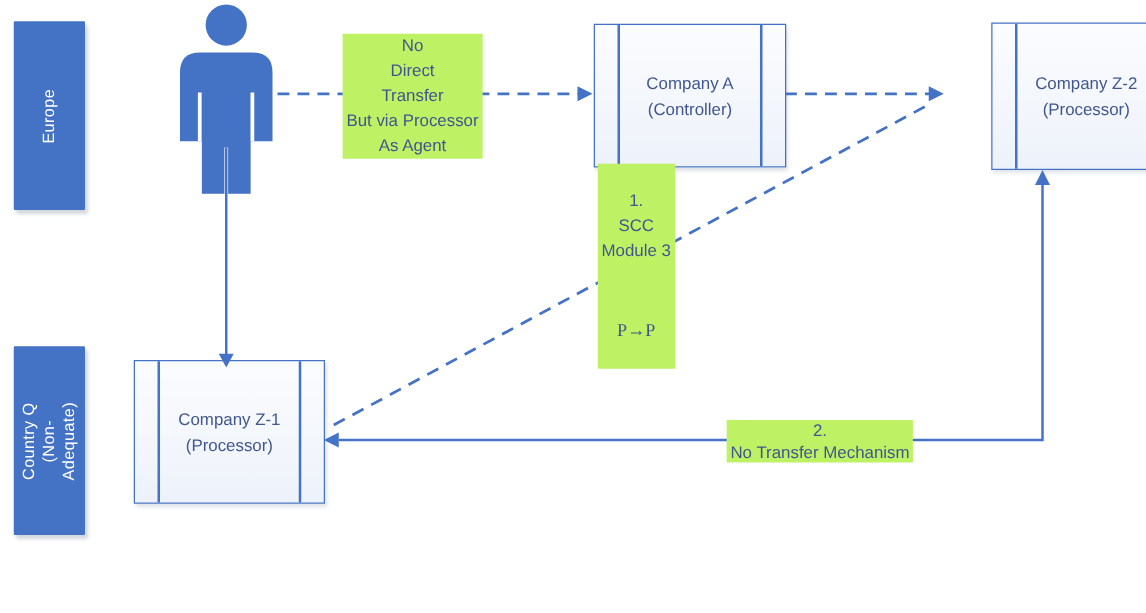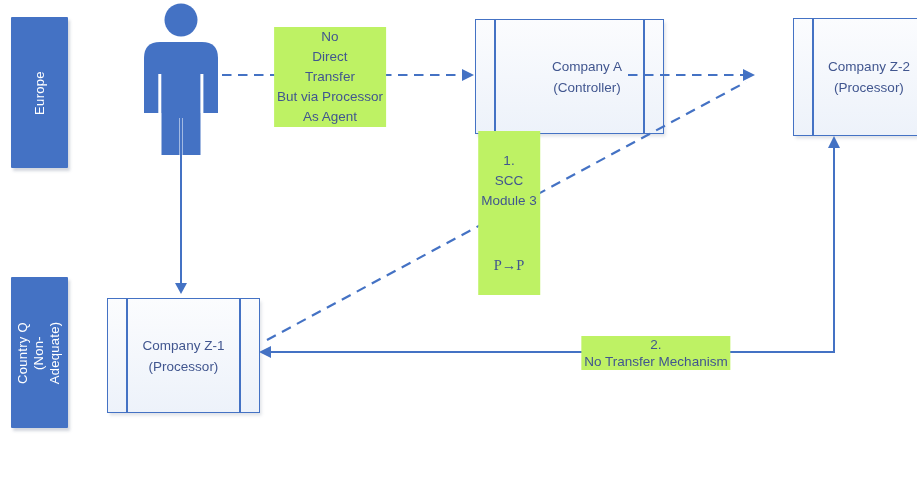--- a/index.html
+++ b/index.html
@@ -20,23 +20,23 @@
     transform:rotate(-90deg);color:#ffffff;font-size:13px;line-height:16px;
     text-align:center;white-space:pre-line;width:150px;letter-spacing:0.3px;
   }
   
   .node{
     position:absolute;border:1.6px solid #4472C4;
     background:linear-gradient(180deg,#FBFCFE 0%,#EDF2FA 100%);
     box-shadow:1.5px 2.5px 3px rgba(110,122,145,0.22);
     display:flex;align-items:center;justify-content:center;
   }
-  .node-a {left:475px;top:19px;width:152px;height:113px;padding-left:35px;}
+  .node-a {left:475px;top:19px;width:152px;height:113px;}
   .node-z2{left:793px;top:18px;width:150px;height:116px;}
-  .node-z1{left:107px;top:298px;width:151px;height:113px;}
+  .node-z1{left:107px;top:288px;width:151px;height:113px;}
   .sidebar{position:absolute;top:0;bottom:0;width:1.6px;background:#4472C4;}
   .sidebar-l{left:18px;}
   .sidebar-r{right:18px;}
   .node-label{
     color:#41568F;font-size:13.5px;line-height:21px;text-align:center;
     white-space:pre-line;
   }
   
   .edge-label{
     position:absolute;transform:translate(-50%,-50%);

